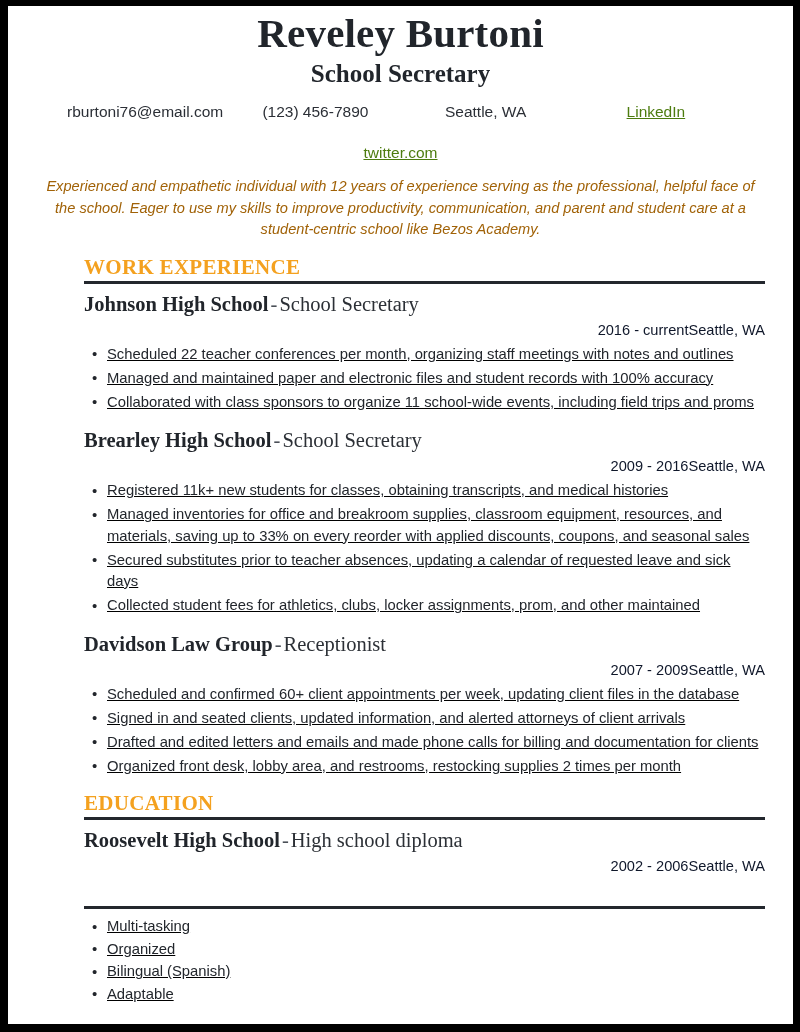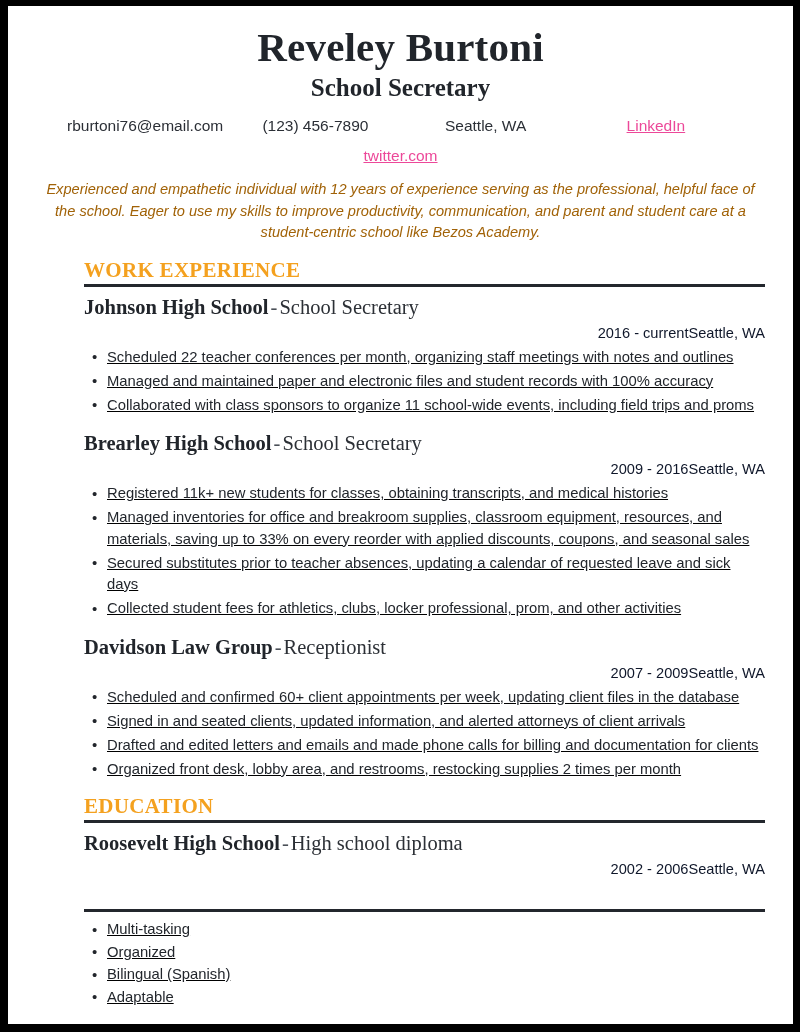--- a/index.html
+++ b/index.html
@@ -19,21 +19,21 @@
     width: 800px;
     height: 1032px;
     background: #000000;
     padding: 6px 7px 8px 8px;
   }
   .page {
     box-sizing: border-box;
     width: 100%;
     height: 100%;
     background: #ffffff;
-    padding: 18px 28px 0 28px;
+    padding: 4px 28px 0 28px;
     overflow: hidden;
   }
 
   
   .name {
     text-align: center;
     font-family: "Liberation Serif", serif;
     font-weight: bold;
     font-size: 41px;
     line-height: 47px;
@@ -50,32 +50,32 @@
     margin-top: 2px;
   }
 
   .contact-row {
     display: flex;
     flex-wrap: wrap;
     justify-content: center;
     align-items: baseline;
     margin-top: 12px;
     padding: 0 24px;
-    row-gap: 8px;
+    row-gap: 19px;
   }
   .contact-item {
     font-size: 15.5px;
     line-height: 22px;
     color: #2b2f36;
     width: 25%;
     text-align: center;
     white-space: nowrap;
   }
   .contact-item.link {
-    color: #ec4899;
+    color: #4d7c0f;
     text-decoration: underline;
   }
 
   
   .summary {
     margin-top: 12px;
     text-align: center;
     font-size: 14.6px;
     line-height: 21.5px;
     font-style: italic;
@@ -196,21 +196,21 @@
           <span class="entry-org">Brearley High School</span><span class="entry-dash">-</span><span class="entry-role">School Secretary</span>
         </div>
         <div class="entry-meta">
           <span>2009 - 2016</span>
           <span>Seattle, WA</span>
         </div>
         <ul class="bullets">
           <li>Registered 11k+ new students for classes, obtaining transcripts, and medical histories</li>
           <li>Managed inventories for office and breakroom supplies, classroom equipment, resources, and materials, saving up to 33% on every reorder with applied discounts, coupons, and seasonal sales</li>
           <li>Secured substitutes prior to teacher absences, updating a calendar of requested leave and sick days</li>
-          <li>Collected student fees for athletics, clubs, locker professional, prom, and other activities</li>
+          <li>Collected student fees for athletics, clubs, locker assignments, prom, and other maintained</li>
         </ul>
       </div>
 
       <div class="entry">
         <div class="entry-head">
           <span class="entry-org">Davidson Law Group</span><span class="entry-dash">-</span><span class="entry-role">Receptionist</span>
         </div>
         <div class="entry-meta">
           <span>2007 - 2009</span>
           <span>Seattle, WA</span>

